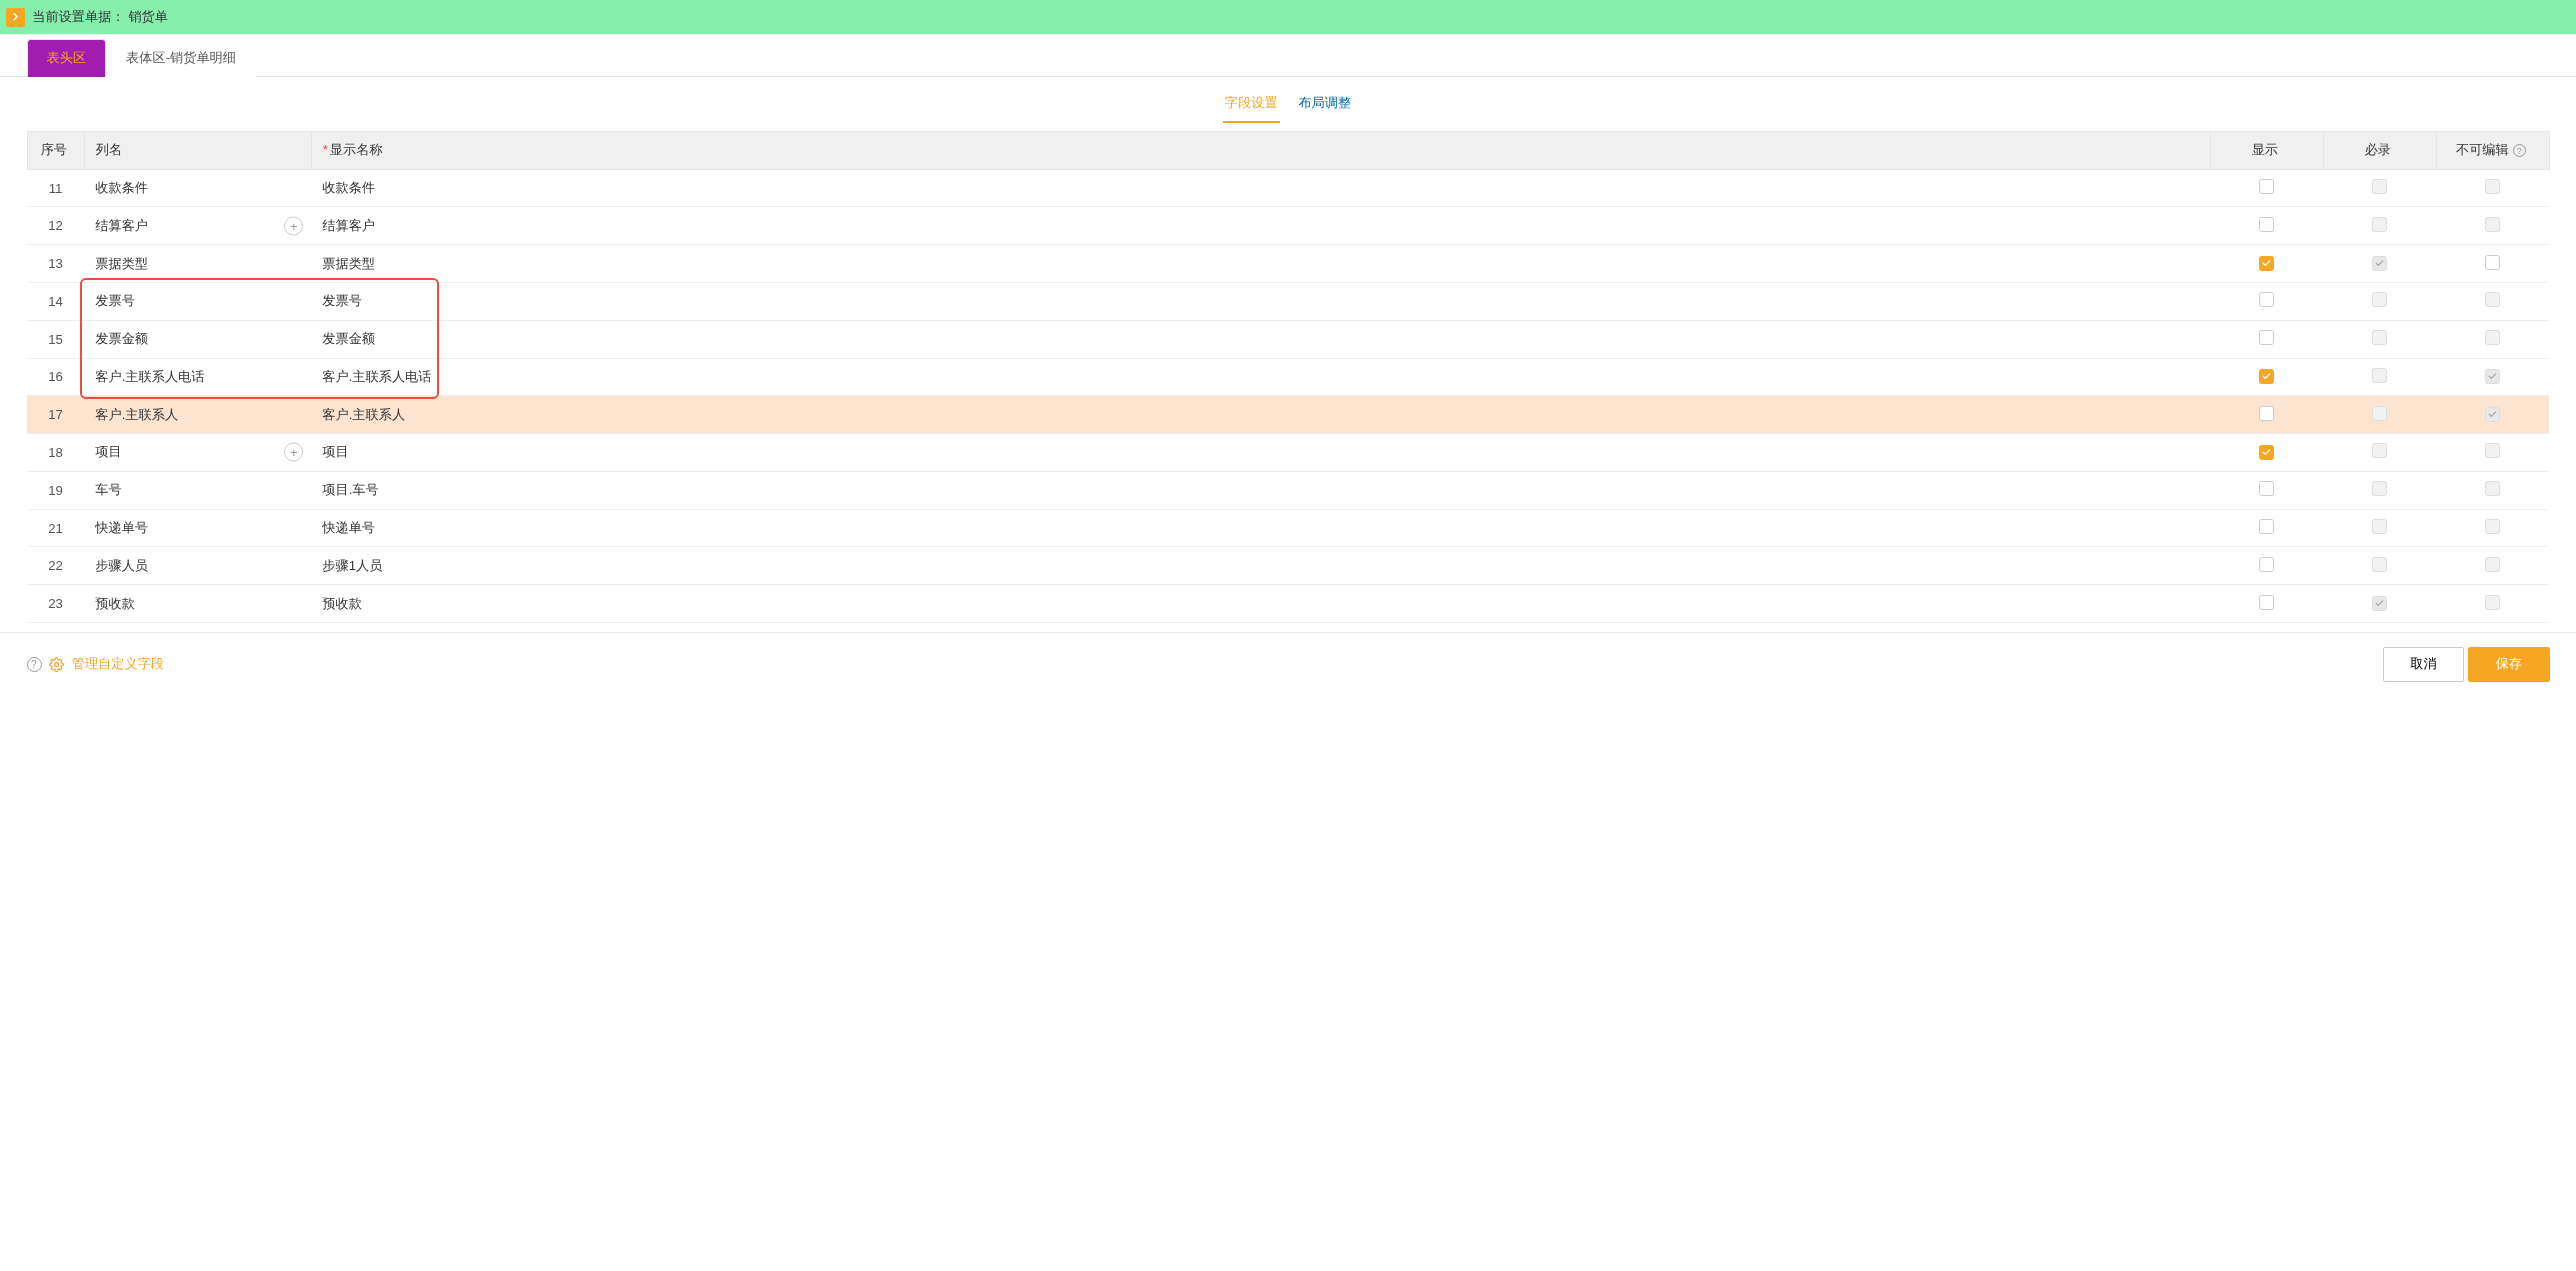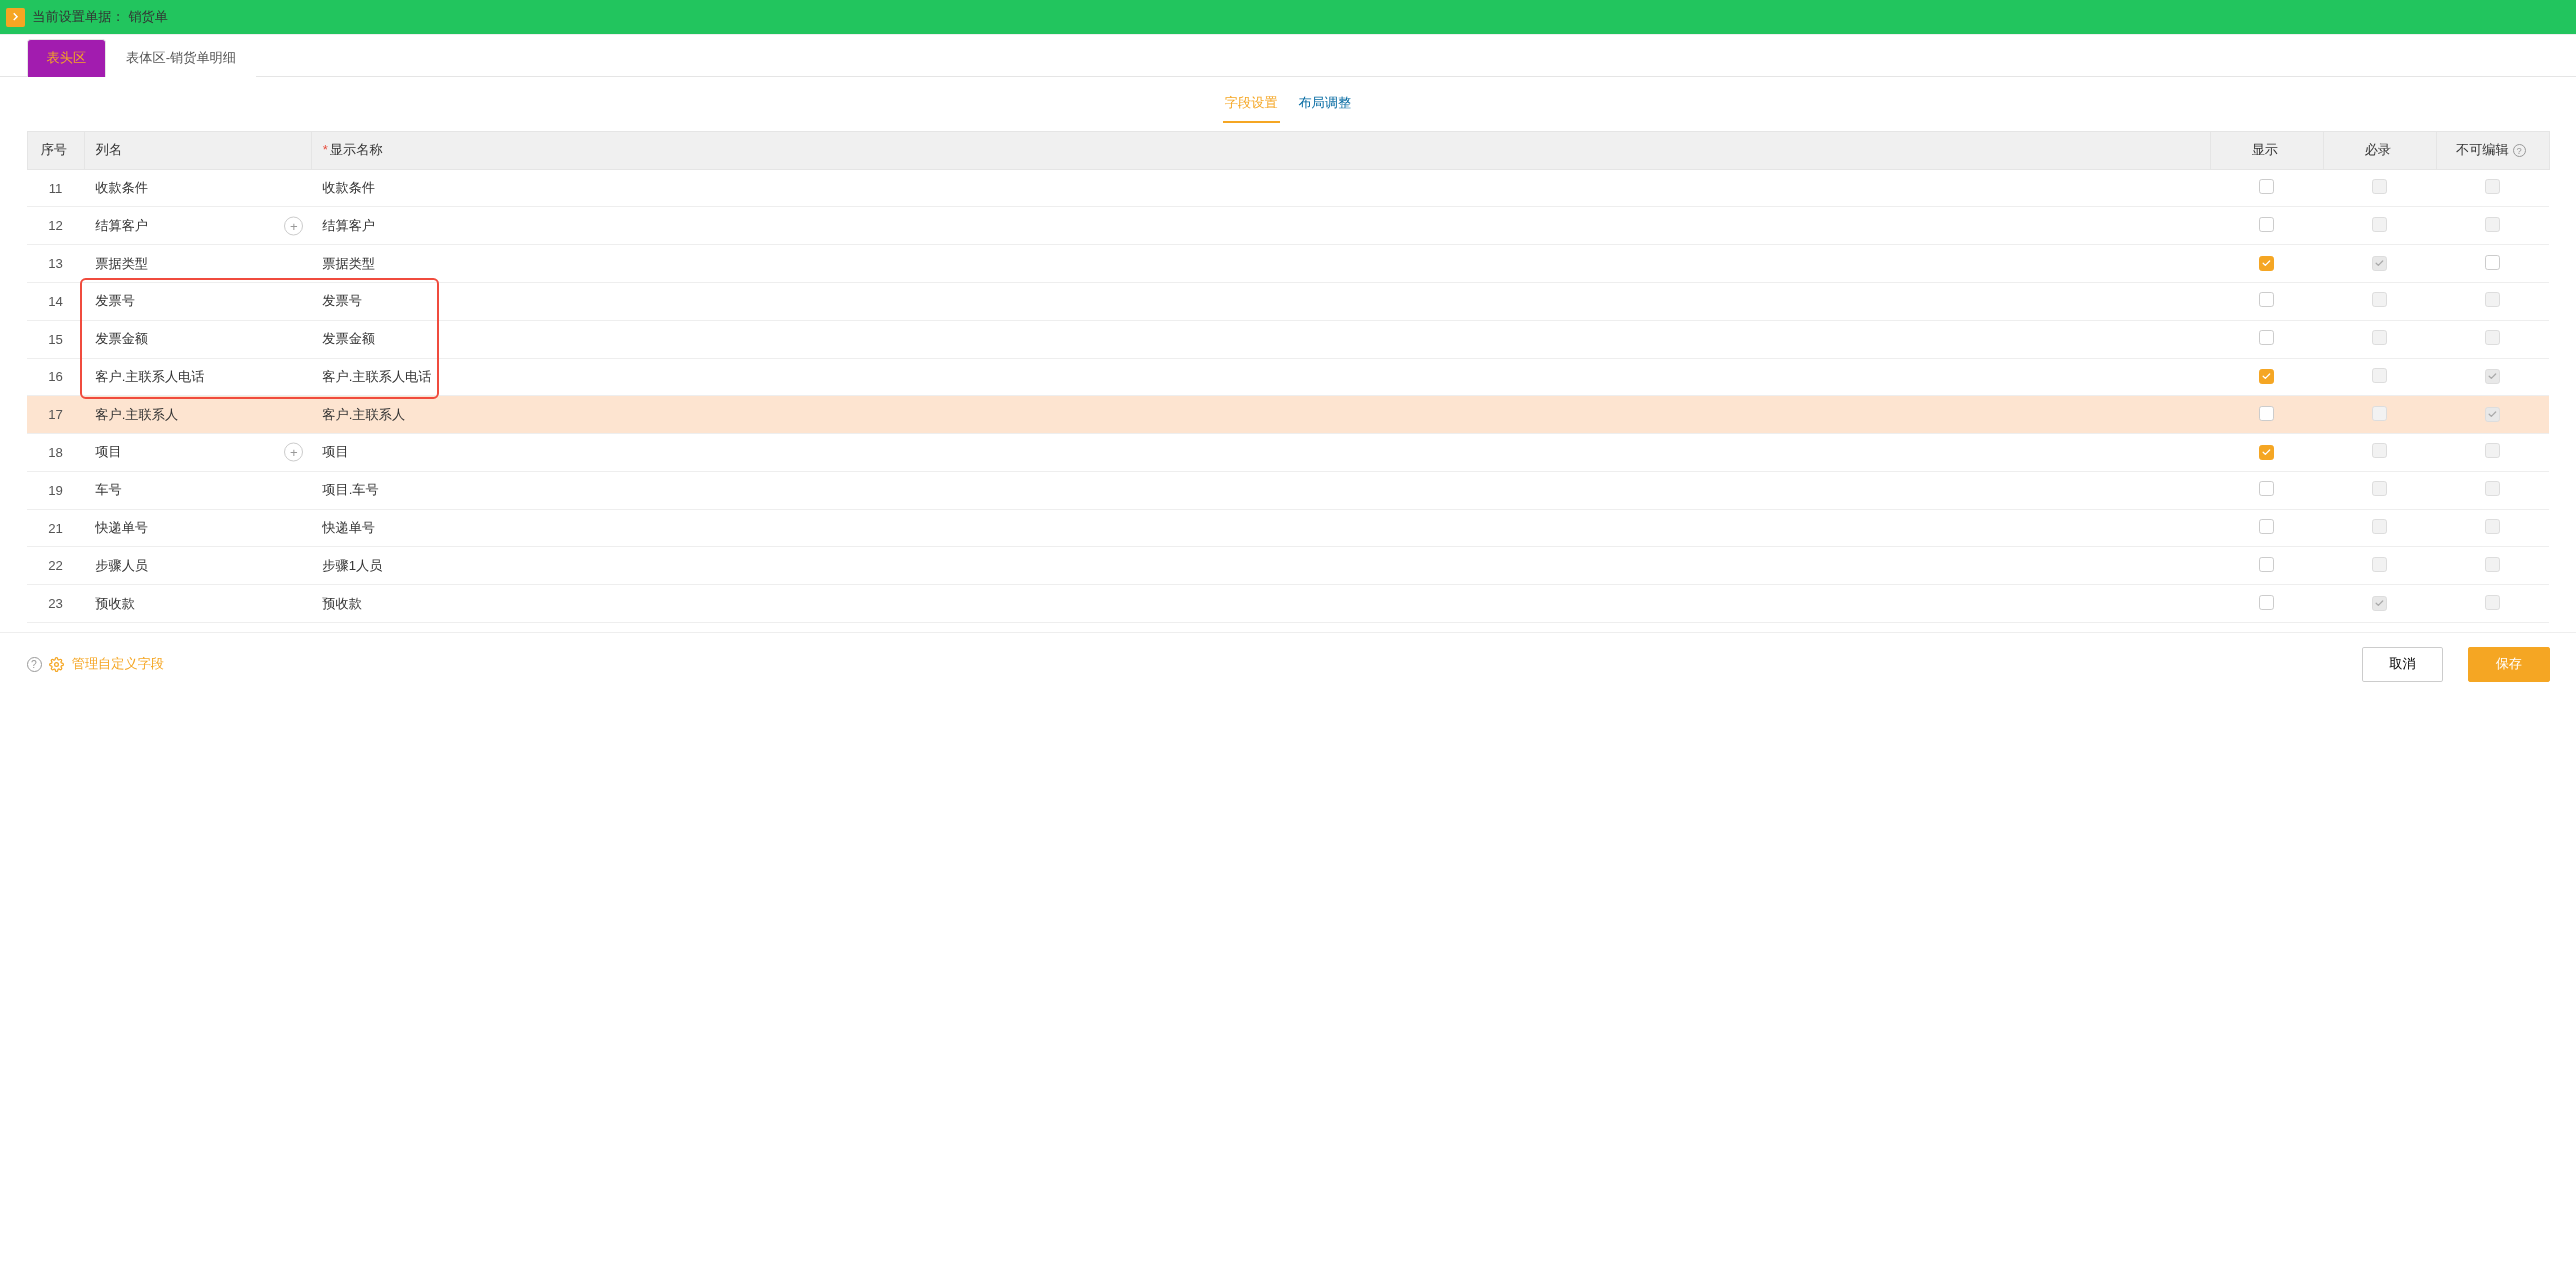--- a/index.html
+++ b/index.html
@@ -1,18 +1,18 @@
 <!DOCTYPE html>
 <html style="font-size:15px"><head>
   <meta charset="utf-8">
   <style>
     * { box-sizing: border-box; margin: 0; padding: 0; }
     body { font-family: -apple-system, "PingFang SC", "Microsoft YaHei", sans-serif; font-size: 13.2px; color: #333; background: #fff; }
     .container { width: 100%; padding: 0; }
-    .header-bar { display: flex; align-items: center; background: #22c55e; border-bottom: 0.9px solid #eee; padding: 7.6px 5.7px; }
+    .header-bar { display: flex; align-items: center; background: #86efac; border-bottom: 0.9px solid #eee; padding: 7.6px 5.7px; }
     .collapse-btn { width: 19px; height: 19px; background: #f5a623; display: flex; align-items: center; justify-content: center; color: #fff; border-radius: 1.9px; margin-right: 7.6px; }
     .collapse-btn svg { width: 11.3px; height: 11.3px; }
     .header-value { color: #333; margin-left: 3.8px; }
     .tabs-area { display: flex; border-bottom: 0.9px solid #e5e5e5; padding: 0 26.5px; margin-top: 3.8px; }
     .tab { padding: 9.4px 19px; color: #555; cursor: pointer; border: 0.9px solid transparent; border-bottom: none; margin-bottom: -0.9px; background: #fff; }
     .tab.active { color: #f5a623; border-color: #e5e5e5; border-radius: 3.8px 3.8px 0 0; background: #a21caf; }
     .sub-tabs { display: flex; justify-content: center; gap: 17px; padding: 13.2px 0 0 0; }
     .sub-tab { padding: 3.8px 1.9px 9.4px 1.9px; color: #0369a1; cursor: pointer; border-bottom: 2.8px solid transparent; }
     .sub-tab.active { color: #f5a623; border-bottom-color: #f5a623; }
     .table-wrap { padding: 7.6px 26.5px 0 26.5px; position: relative; }
@@ -34,21 +34,21 @@
     .checkbox.disabled.checked { background: #e8e8e8; }
     .checkbox.disabled.checked svg { display: block; }
     .checkbox.disabled.checked svg path { stroke: #aaa; }
     .help-icon { display:inline-flex; width: 13.2px; height:13.2px; border:0.9px solid #999; border-radius:50%; align-items:center; justify-content:center; font-size:9.4px; color:#999; margin-left:3.8px; }
     .footer { border-top: 0.9px solid #eee; padding: 13.2px 26.5px; display: flex; align-items: center; background: #fff; margin-top: 9.4px; }
     .footer-left { display: flex; align-items: center; gap: 7.6px; }
     .footer-help { display:inline-flex; width:15px; height:15px; border:1.4px solid #999; border-radius:50%; align-items:center; justify-content:center; color:#999; font-size:10.4px; }
     .gear-icon { color: #f5a623; display: inline-flex; }
     .gear-icon svg { width: 15px; height:15px; }
     .manage-link { color: #f5a623; cursor: pointer; }
-    .footer-right { margin-left: auto; display: flex; gap: 25px; }
+    .footer-right { margin-left: auto; display: flex; gap: 4px; }
     .btn { padding: 7.6px 26.5px; border: 0.9px solid #ccc; border-radius: 1.9px; background: #fff; cursor: pointer; font-size: 13.2px; }
     .btn.primary { background: #f5a623; color: #fff; border-color: #f5a623; }
     .highlight-box { position: absolute; border: 2.4px solid #f04b3d; border-radius: 5.7px; pointer-events: none; }
     .col-seq { width: 57px; }
     .col-name { width: 227px; }
     .col-show { width: 113px; }
     .col-req { width: 113px; }
     .col-edit { width: 113px; }
   </style>
 </head>

